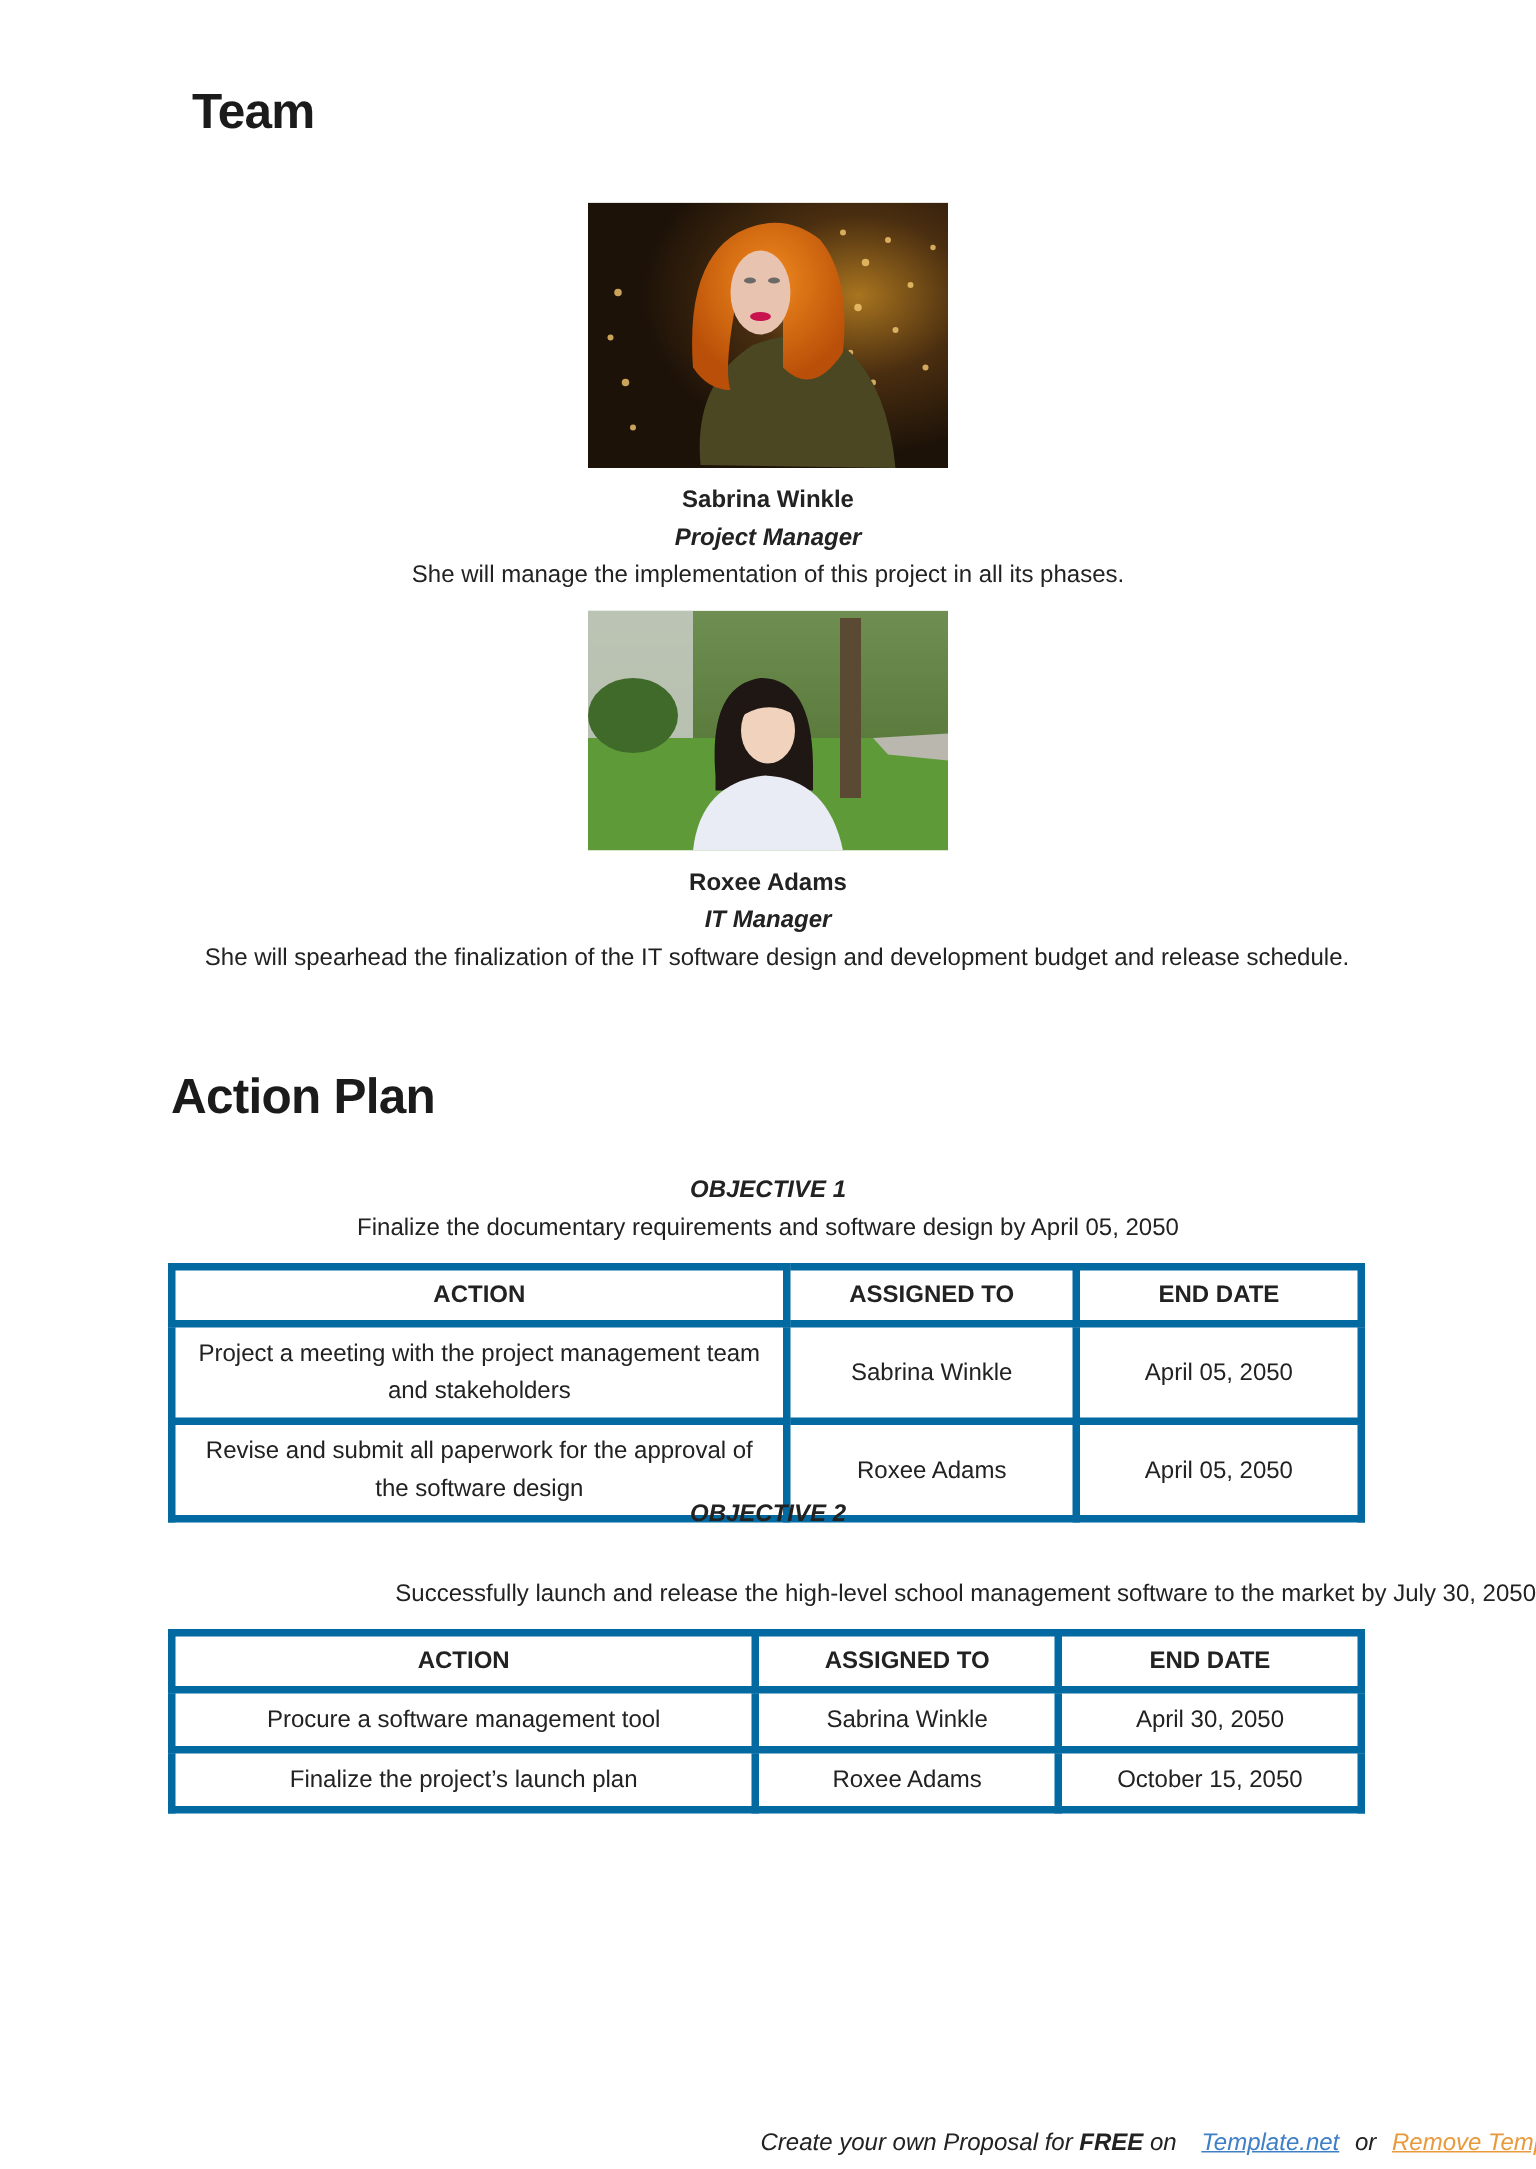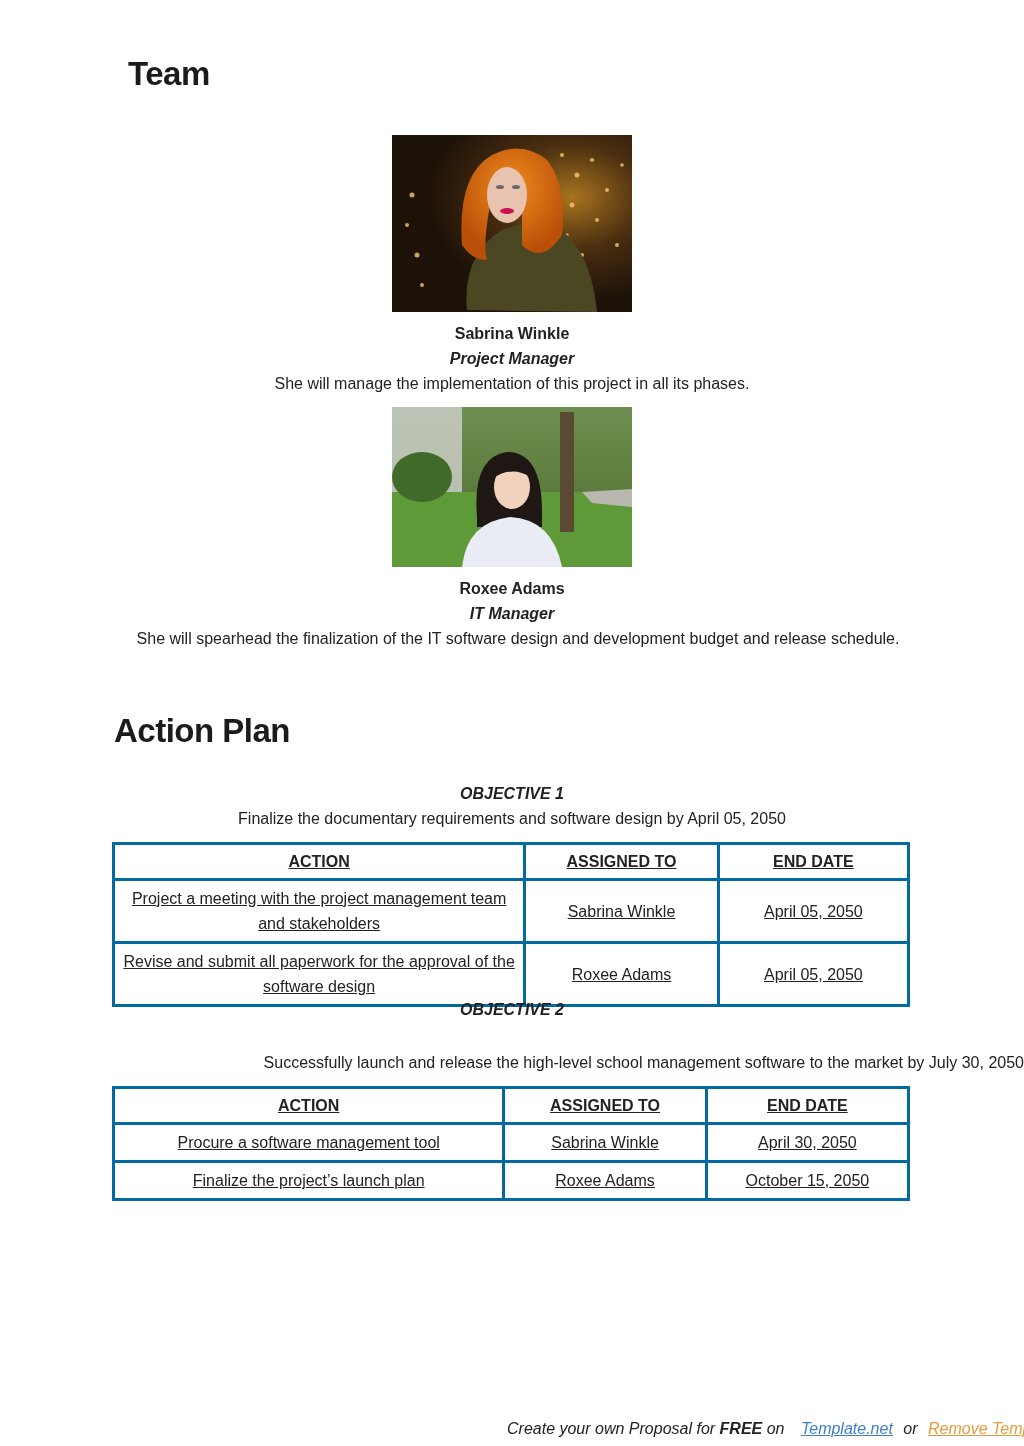--- a/index.html
+++ b/index.html
@@ -48,26 +48,25 @@
 
     table.plan {
       position: absolute;
       left: 112px;
       width: 798px;
       border-collapse: collapse;
       font-size: 16px;
       color: #222;
     }
     table.plan th, table.plan td {
-      border: 3px solid #0369a1;
+      border: 5px solid #0369a1;
       text-align: center;
       vertical-align: middle;
       line-height: 25px;
       padding: 5px 8px;
-      text-decoration: underline;
     }
     table.plan th { font-weight: 700; height: 36px; padding: 4px 8px; }
     .t1 { top: 842px; }
     .t1 td { height: 61px; }
     .t2 { top: 1086px; }
     .t2 td { height: 36px; padding: 4px 8px; margin-top: 24px; }
 
     .footer {
       position: absolute;
       top: 1420px;

